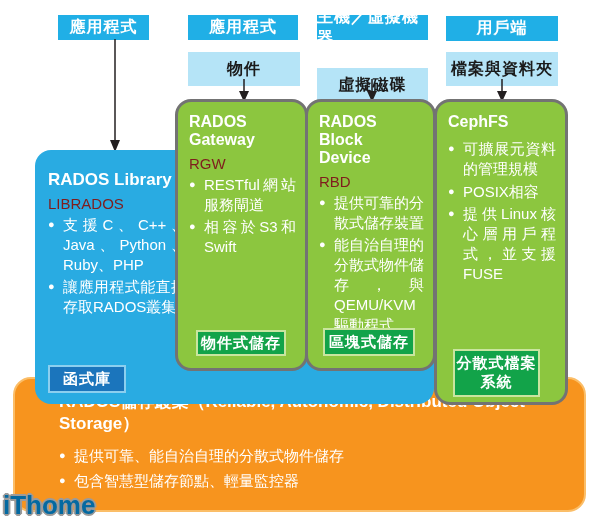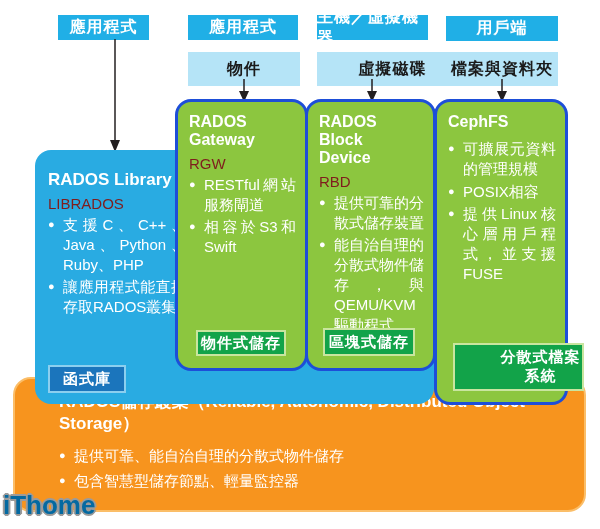--- a/index.html
+++ b/index.html
@@ -26,21 +26,21 @@
   }
   .libbox .inner{position:absolute;left:13px;top:20px;width:138px;color:#fff;}
   .box-title{font-size:17px;font-weight:bold;line-height:1.12;color:#fff;}
   .box-sub{font-size:15px;color:#7f1d1d;margin-top:6px;}
   .bullets{margin-top:2px;}
   .bullet{display:flex;color:#fff;font-size:15px;line-height:1.32;margin-top:3px;}
   .bullet .dot{flex:0 0 15px;font-size:11px;line-height:1.8;}
   .bullet .btxt{flex:1;text-align:justify;}
   
   .gbox{
-    position:absolute;background:#8CC63F;border:3px solid #1d4ed8;border-radius:16px;
+    position:absolute;background:#8CC63F;border:3px solid #737373;border-radius:16px;
     z-index:2;box-sizing:border-box;
   }
   .gbox .inner{position:absolute;left:11px;top:11px;right:9px;color:#fff;}
   .gbox .box-title{font-size:16px;}
   
   .tag{
     position:absolute;display:flex;align-items:center;justify-content:center;
     color:#fff;font-size:15px;font-weight:bold;text-align:center;line-height:1.25;
     background:#12A349;border:2px solid #C9E59F;letter-spacing:1px;
   }
@@ -67,21 +67,21 @@
 <body>
 
 <div id="stage">
 
   <div class="hdr" style="left:58px;top:15px;width:91px;">應用程式</div>
   <div class="hdr" style="left:188px;top:15px;width:110px;">應用程式</div>
   <div class="hdr" style="left:446px;top:16px;width:112px;">用戶端</div>
   <div class="hdr" style="left:317px;top:15px;width:111px;">主機／虛擬機器</div>
 
   <div class="sub" style="left:188px;top:52px;width:112px;">物件</div>
-  <div class="sub" style="left:317px;top:52px;width:111px;padding-left:20px;">虛擬磁碟</div>
+  <div class="sub" style="left:317px;top:68px;width:111px;">虛擬磁碟</div>
   <div class="sub" style="left:446px;top:52px;width:112px;">檔案與資料夾</div>
 
   <svg class="arrow" style="left:108px;top:39px;" width="14" height="113">
     <line x1="7" y1="0" x2="7" y2="102" stroke="#231F20" stroke-width="1.5"></line>
     <polygon points="7,113 2,101 12,101" fill="#231F20"></polygon>
   </svg>
   <svg class="arrow" style="left:237px;top:79px;" width="14" height="23">
     <line x1="7" y1="0" x2="7" y2="13" stroke="#231F20" stroke-width="1.5"></line>
     <polygon points="7,23 2,12 12,12" fill="#231F20"></polygon>
   </svg>
@@ -173,18 +173,18 @@
         <div class="bullet">
           <span class="dot">●</span>
           <span class="btxt">POSIX相容</span>
         </div>
         <div class="bullet">
           <span class="dot">●</span>
           <span class="btxt">提供Linux核心層用戶程式，並支援FUSE</span>
         </div>
       </div>
     </div>
-    <div class="tag" style="left:16px;top:241px;width:83px;height:44px;padding-left:44px;">分散式檔案系統</div>
+    <div class="tag" style="left:16px;top:247px;width:83px;height:44px;">分散式檔案系統</div>
   </div>
 
   <div class="watermark">iThome</div>
 
 </div>
 
 </body></html>

